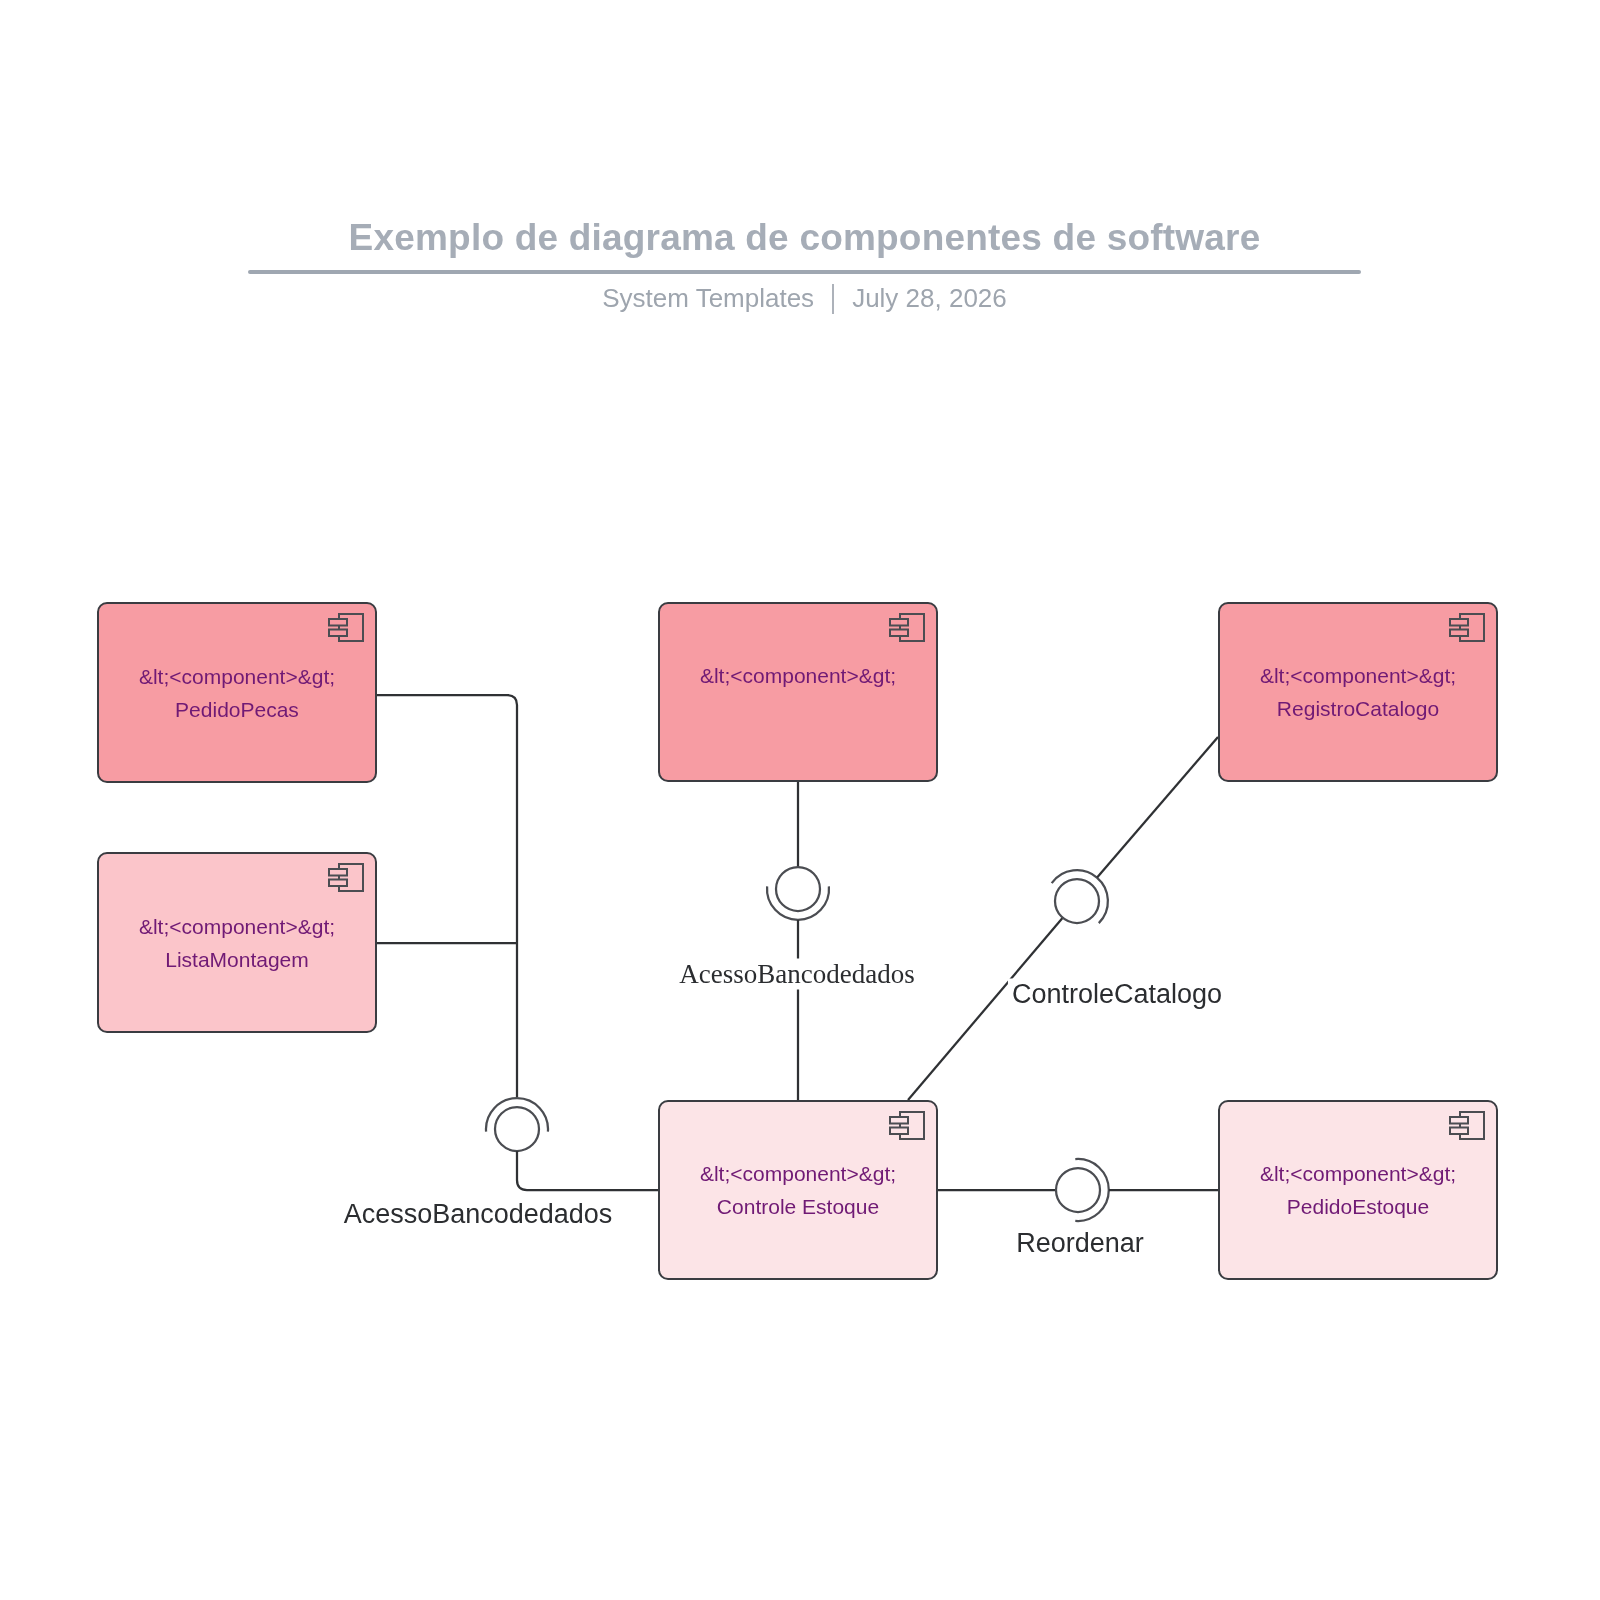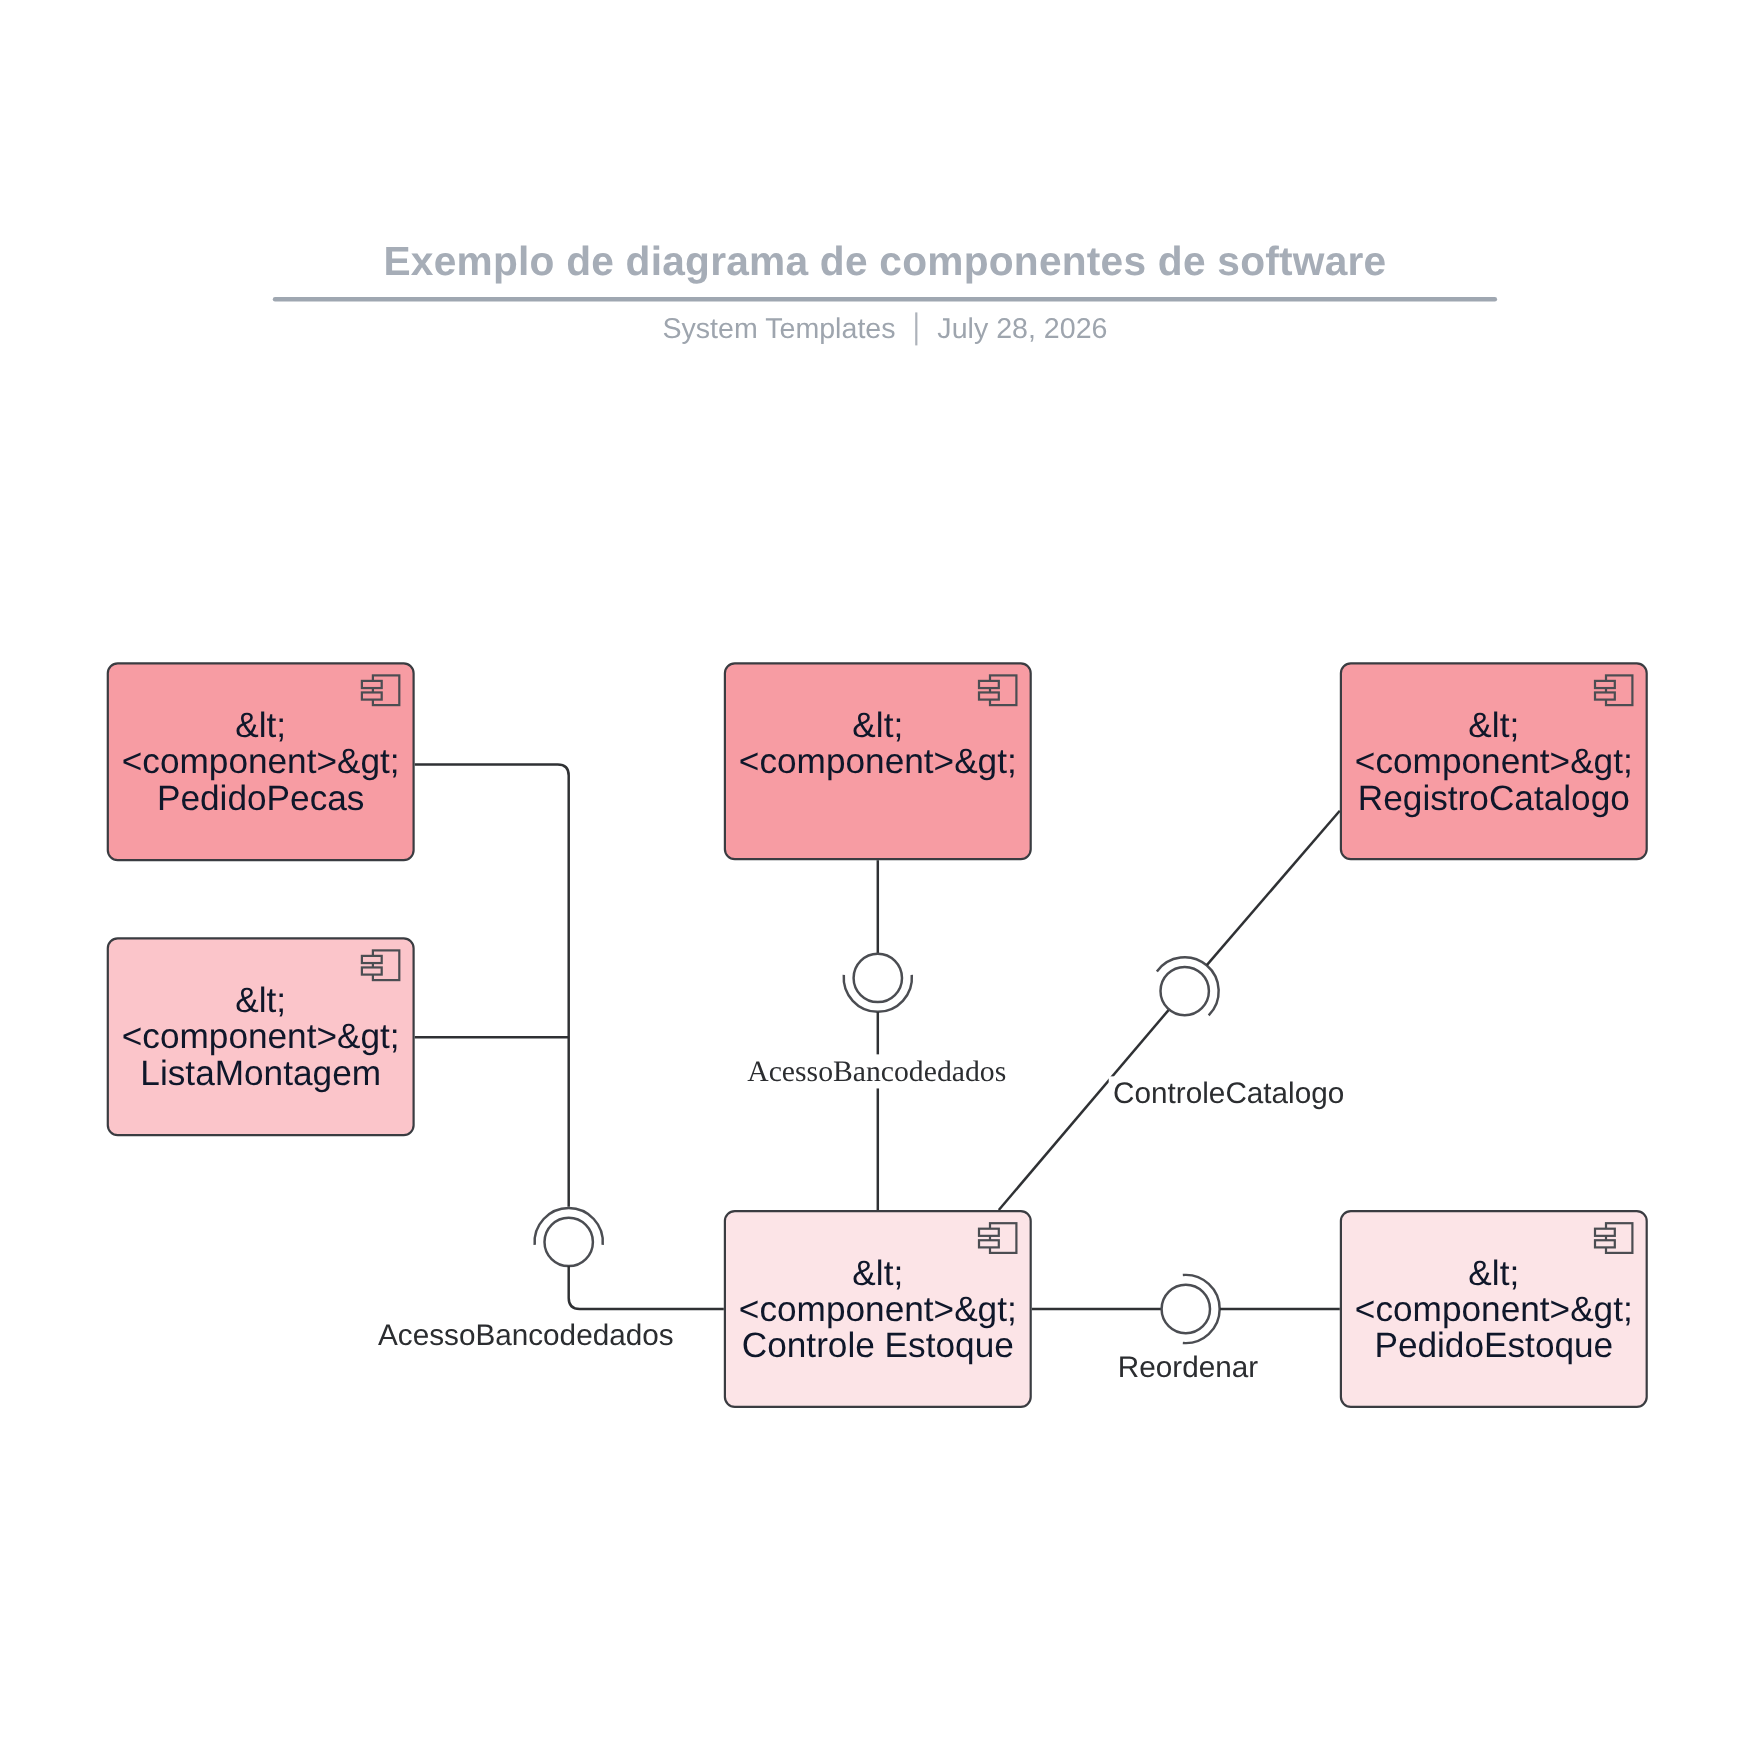--- a/index.html
+++ b/index.html
@@ -27,21 +27,21 @@
   
   .comp-box {
     position:absolute; box-sizing:border-box;
     background:var(--fill,#F79CA3); color:var(--fill,#F79CA3);
     border:2.5px solid #3A3C41; border-radius:10px;
   }
   .comp-icon { position:absolute; top:8px; right:10px; }
   .comp-text {
     position:absolute; inset:0; display:flex; flex-direction:column;
     align-items:center; justify-content:center;
-    font-size:32px; line-height:33px; color:#0f172a; text-align:center;
+    font-size:21px; line-height:33px; color:#701a75; 
   }
   .comp-text div { min-height:33px; }
 
   
   .iface-label {
     position:absolute; transform:translate(-50%,-50%);
     font-size:27px; color:#2B2D30; background:#ffffff; padding:0 4px;
     white-space:nowrap;
   }
 </style>

